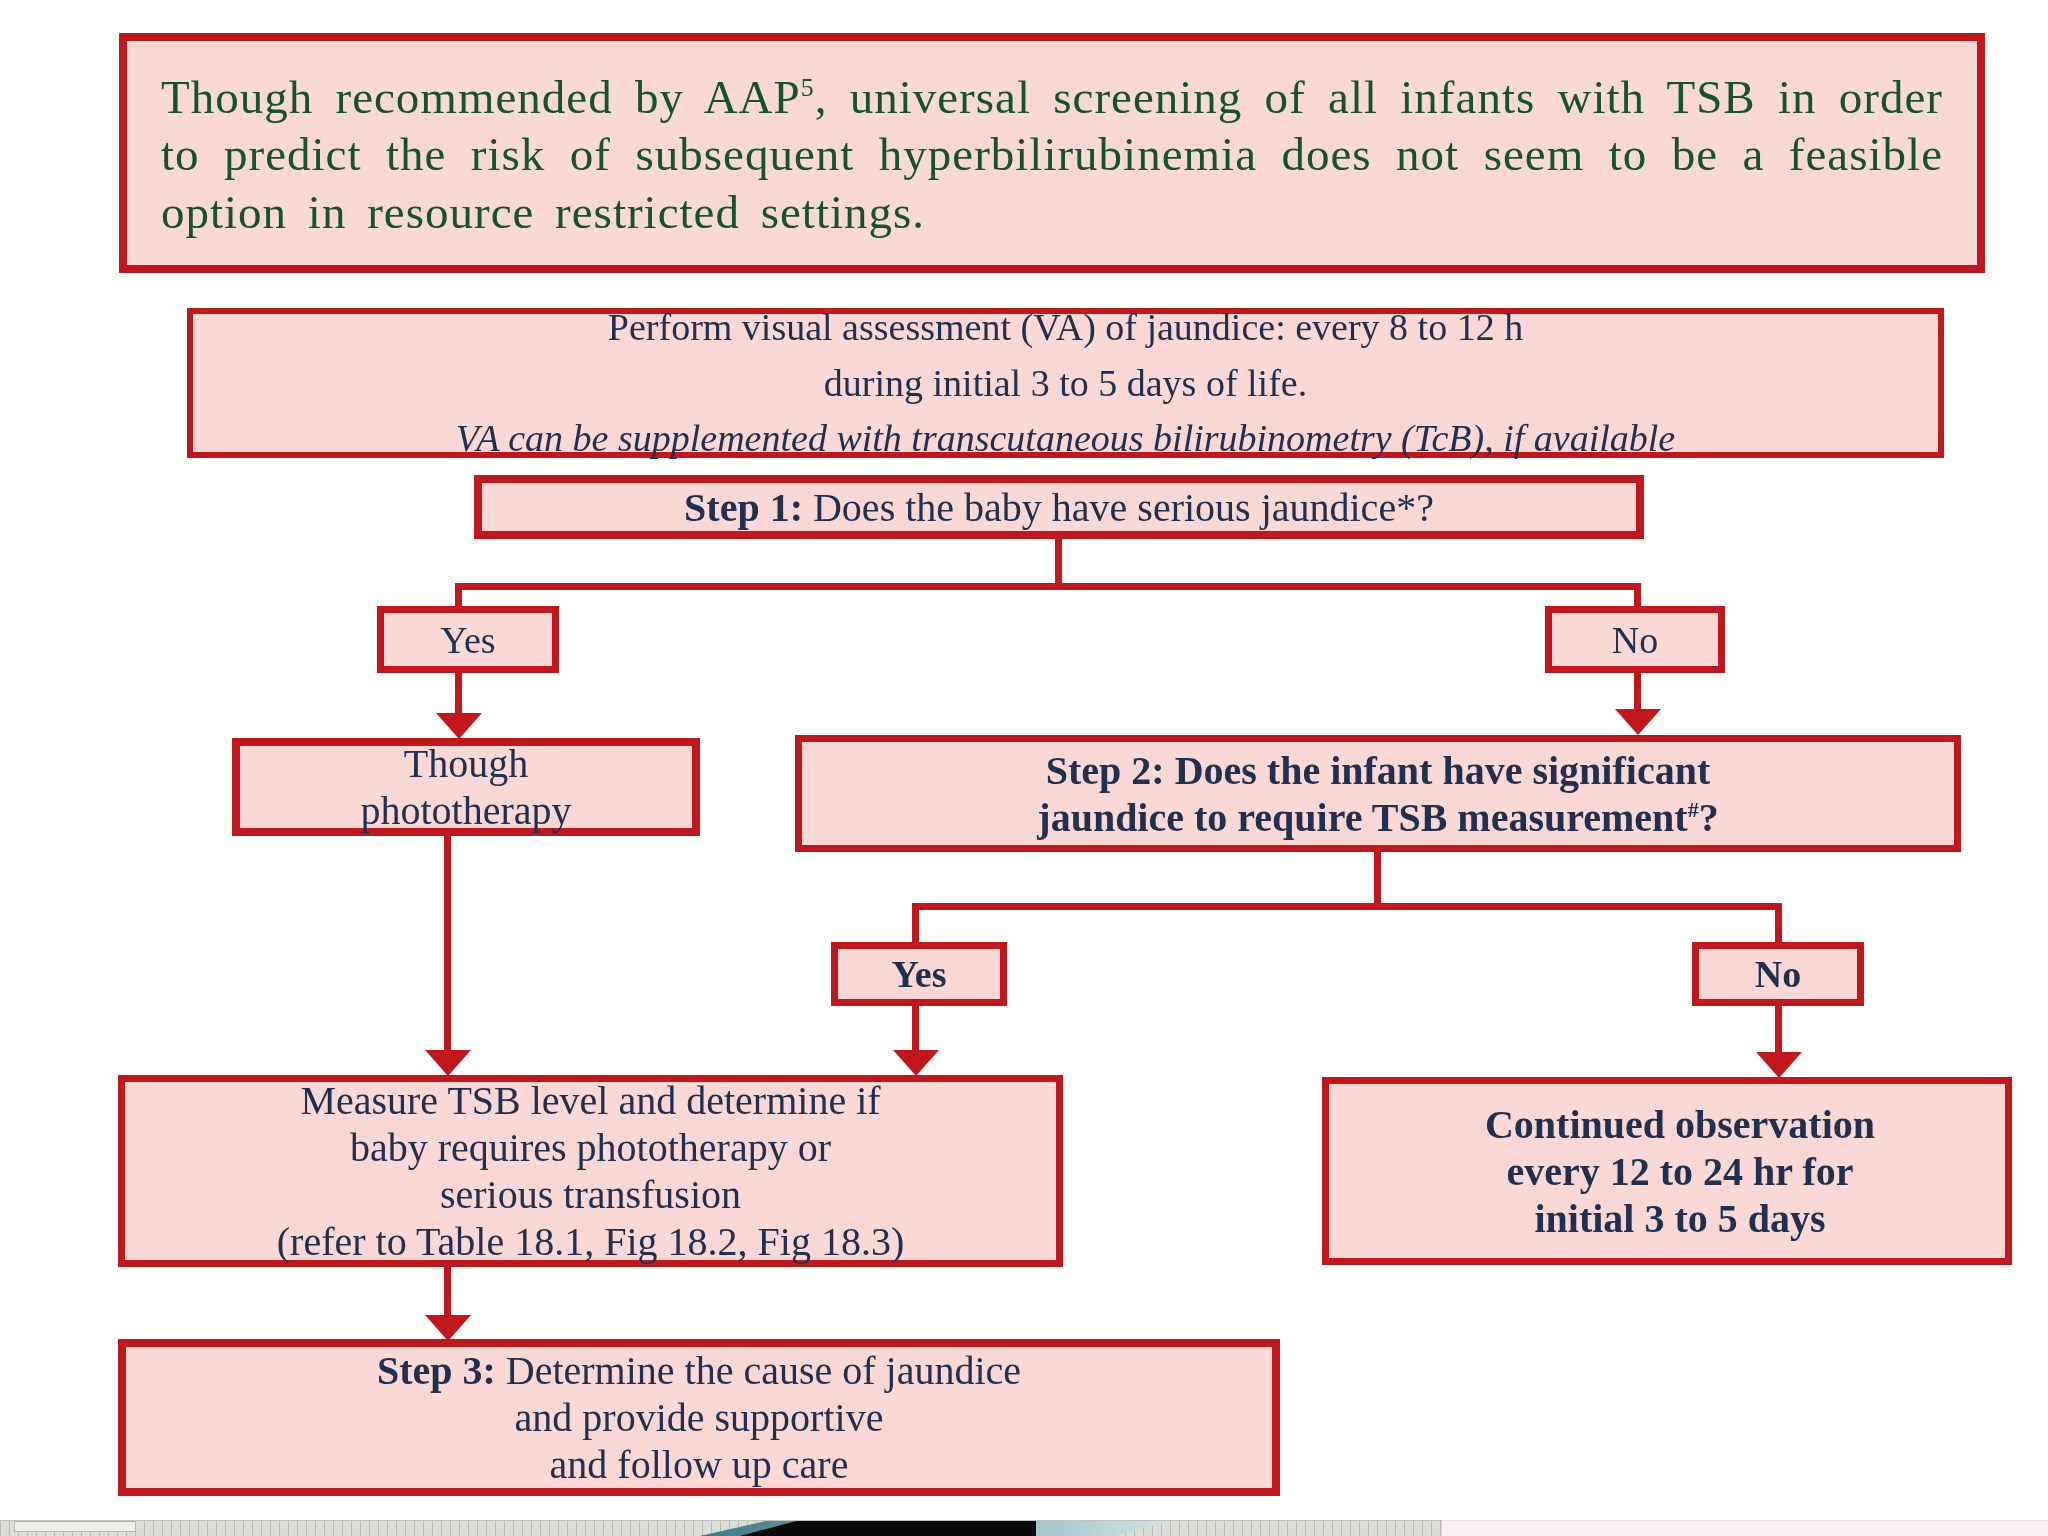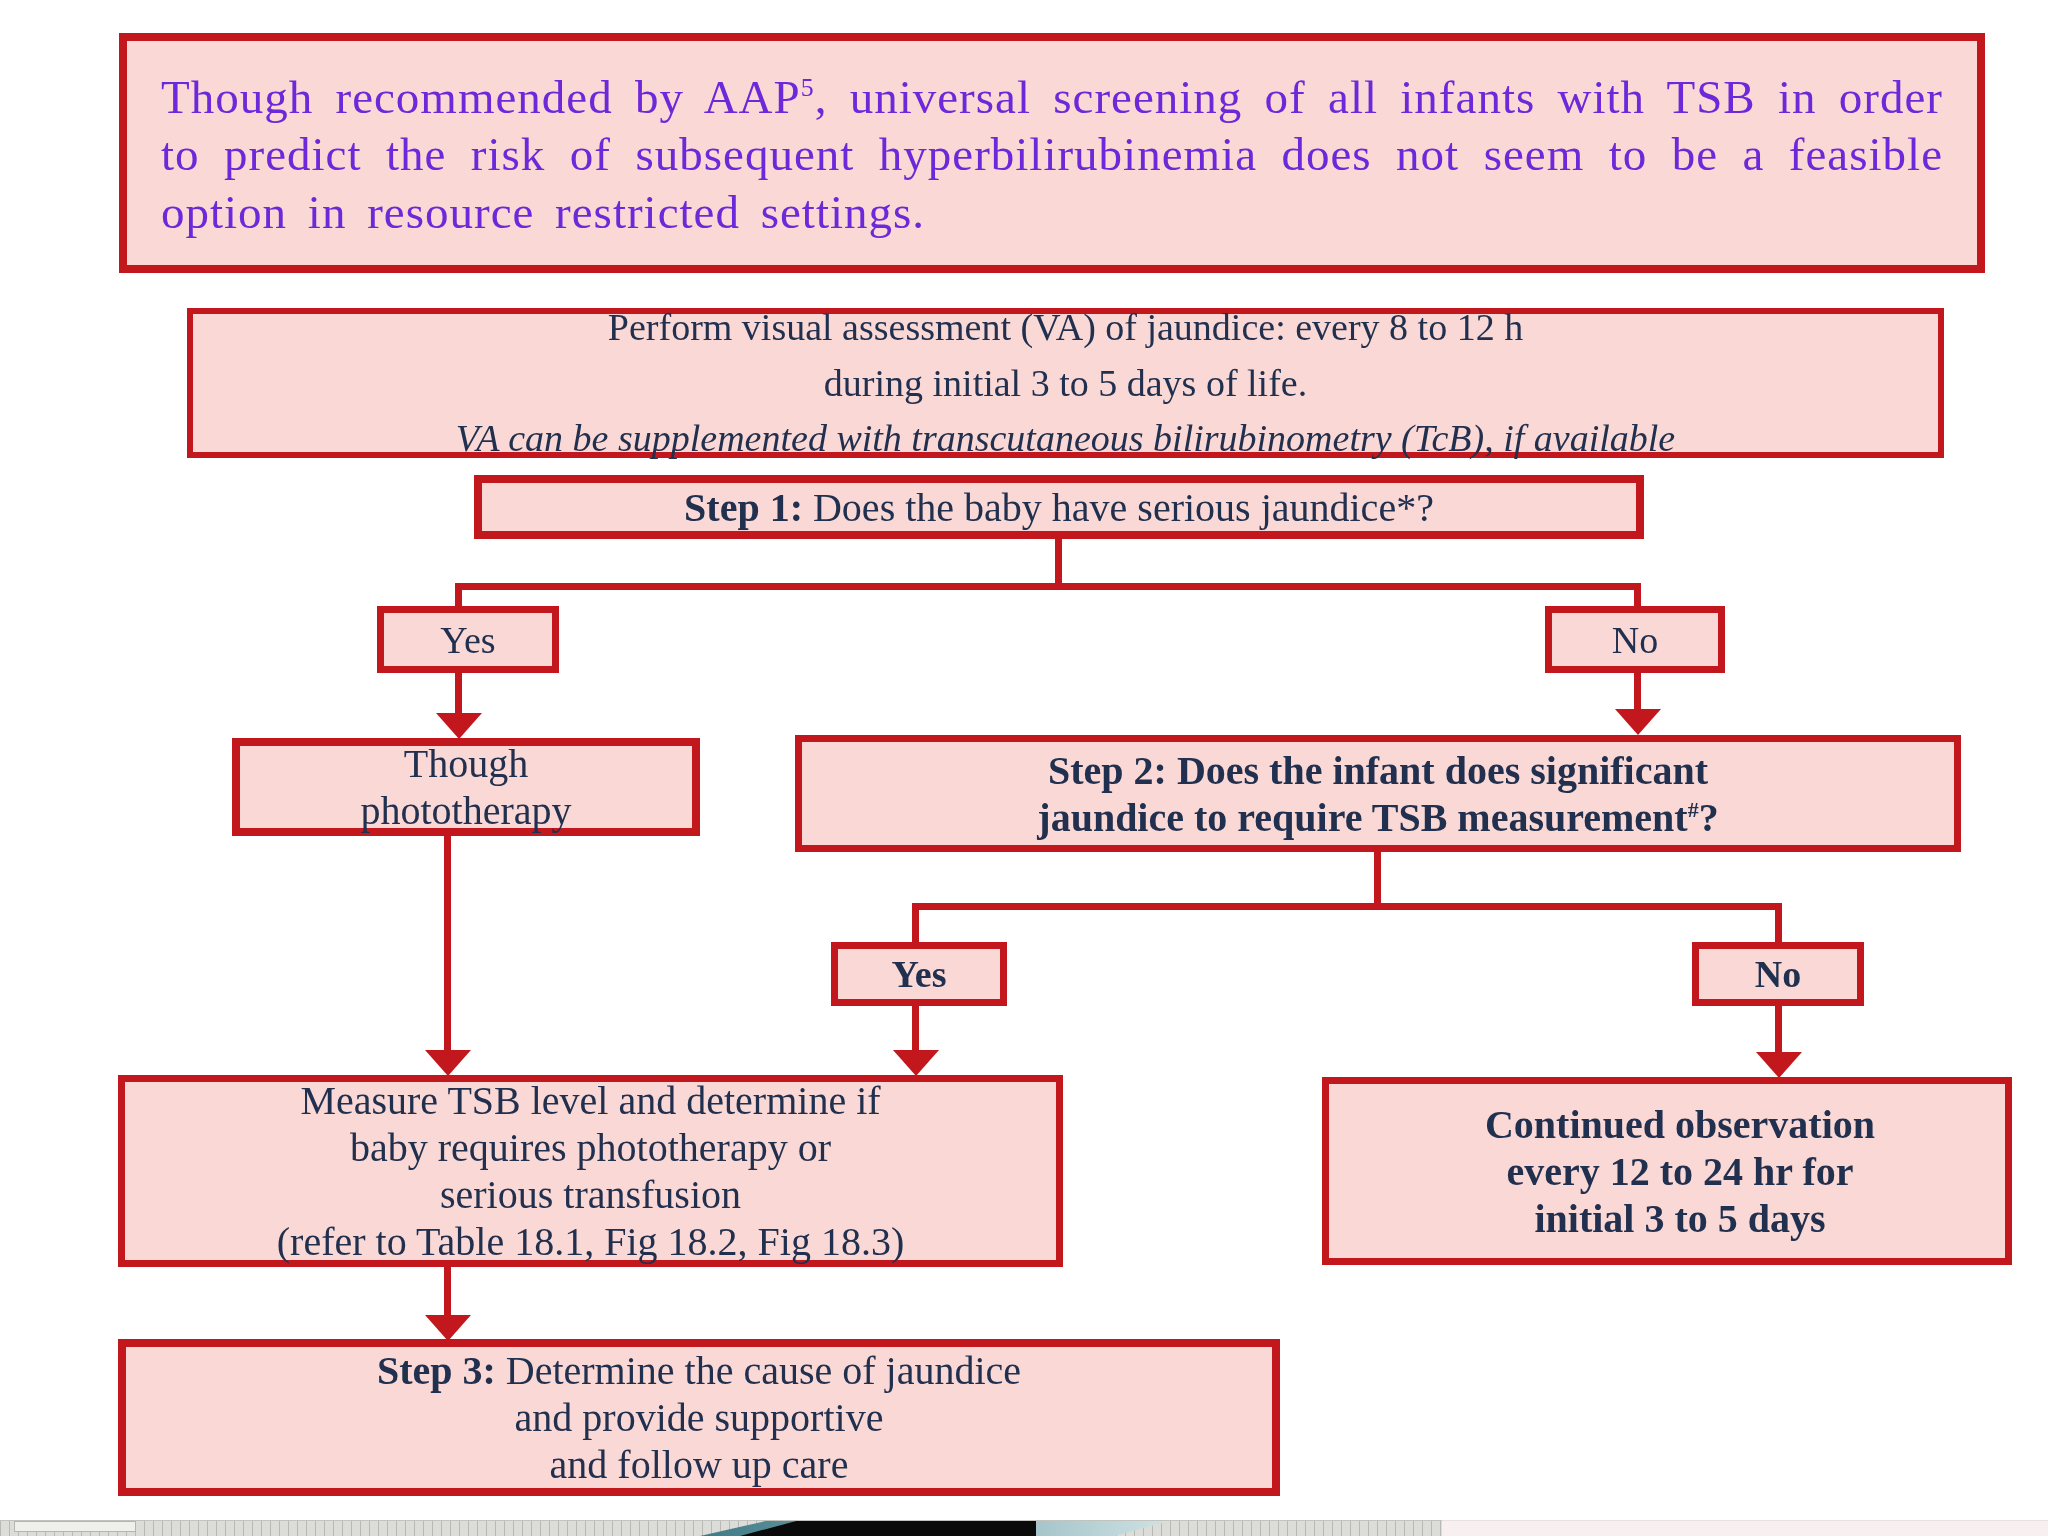--- a/index.html
+++ b/index.html
@@ -13,21 +13,21 @@
     border:7px solid var(--red);color:var(--navy);
     display:flex;flex-direction:column;align-items:center;justify-content:center;
     text-align:center;
   }
   .line{position:absolute;background:var(--red);}
   .arrowhead{position:absolute;width:46px;height:26px;background:var(--red);
     clip-path:polygon(0 0,100% 0,50% 100%);}
   sup{font-size:0.55em;line-height:0;}
   .intro{
     border-width:8px;justify-content:flex-start;align-items:stretch;text-align:justify;
-    padding:28px 34px;font-size:47px;line-height:1.22;color:#6d28d9;
+    padding:28px 34px;font-size:47px;line-height:1.22;color:#14532d;
     letter-spacing:1px;word-spacing:8px;
   }
   .va{font-size:38px;line-height:1.28;padding:8px 10px;border-width:6px;gap:7px;}
   .va .italic{font-style:italic;}
   .q{font-size:40px;}
   .q b{font-weight:bold;}
   .yn{font-size:38px;}
   .bold{font-weight:bold;}
   .footer-gray{
     position:absolute;left:0;top:1520px;width:1442px;height:16px;background:#dcdcd8;
@@ -80,21 +80,21 @@
 
   <div class="line" style="left:1634px;top:671px;width:7px;height:42px;"></div>
   <div class="arrowhead" style="left:1615px;top:709px;"></div>
 
   <div class="fbox q" style="left:232px;top:738px;width:468px;height:98px;border-width:8px;">
     <div>Though</div>
     <div>phototherapy</div>
   </div>
 
   <div class="fbox q bold" style="left:795px;top:735px;width:1166px;height:117px;">
-    <div><b>Step 2:</b><span> Does the infant does significant</span></div>
+    <div><b>Step 2:</b><span> Does the infant have significant</span></div>
     <div><span>jaundice to require TSB measurement</span><sup>#</sup><span>?</span></div>
   </div>
 
   <div class="line" style="left:1374px;top:852px;width:7px;height:55px;"></div>
   <div class="line" style="left:912px;top:903px;width:870px;height:7px;"></div>
   <div class="line" style="left:912px;top:903px;width:7px;height:41px;"></div>
   <div class="line" style="left:1775px;top:903px;width:7px;height:41px;"></div>
 
   <div class="fbox yn bold" style="left:831px;top:942px;width:176px;height:64px;">
     <div>Yes</div>

